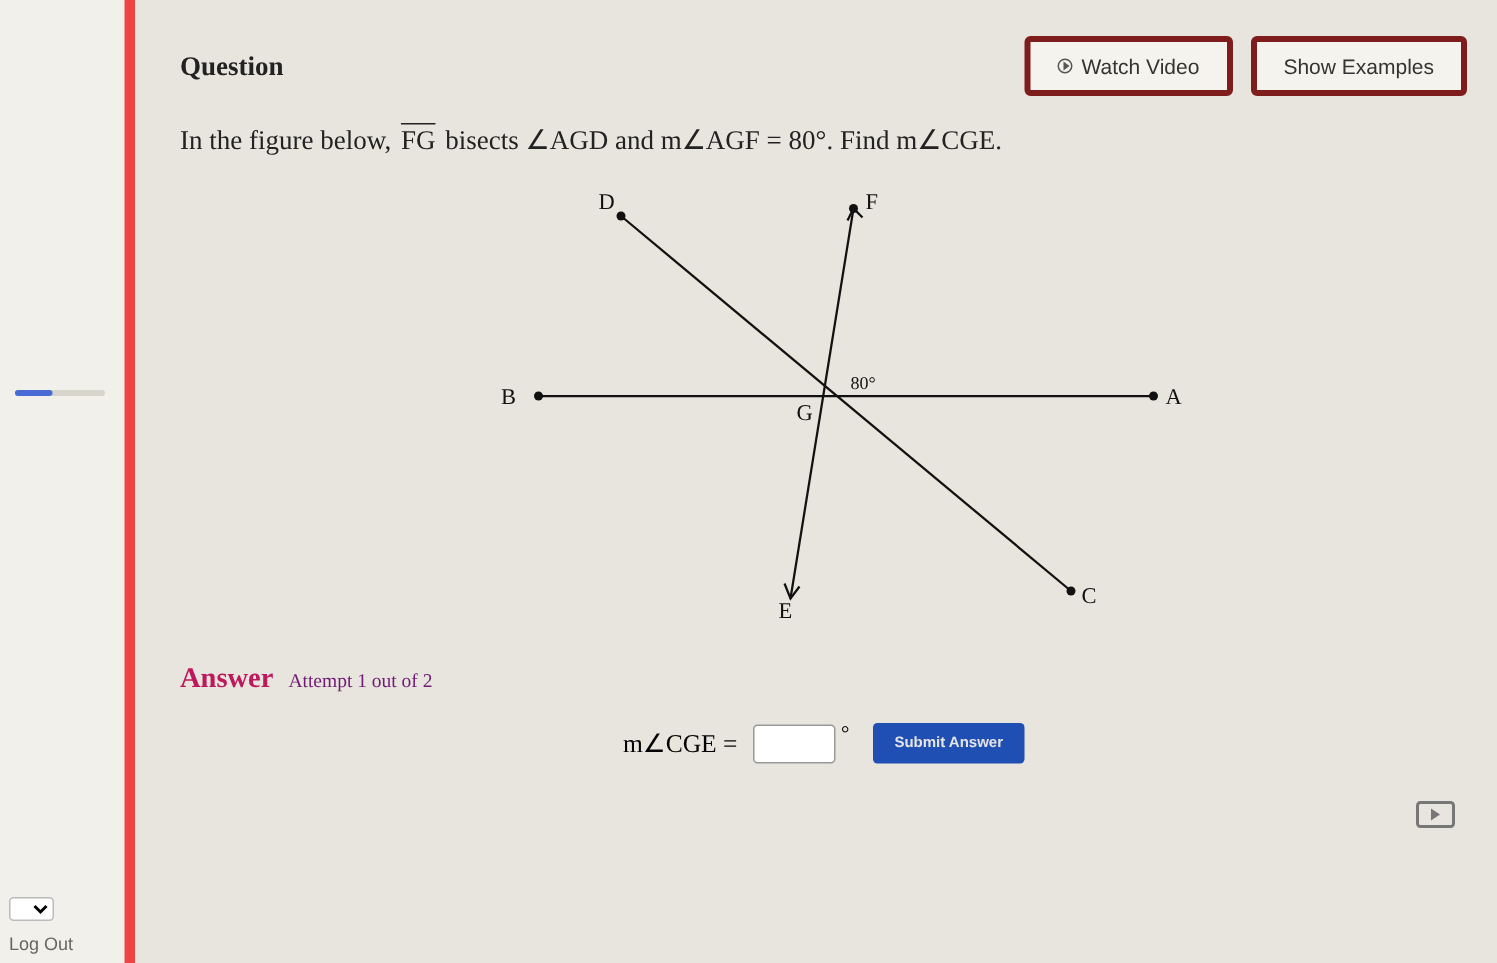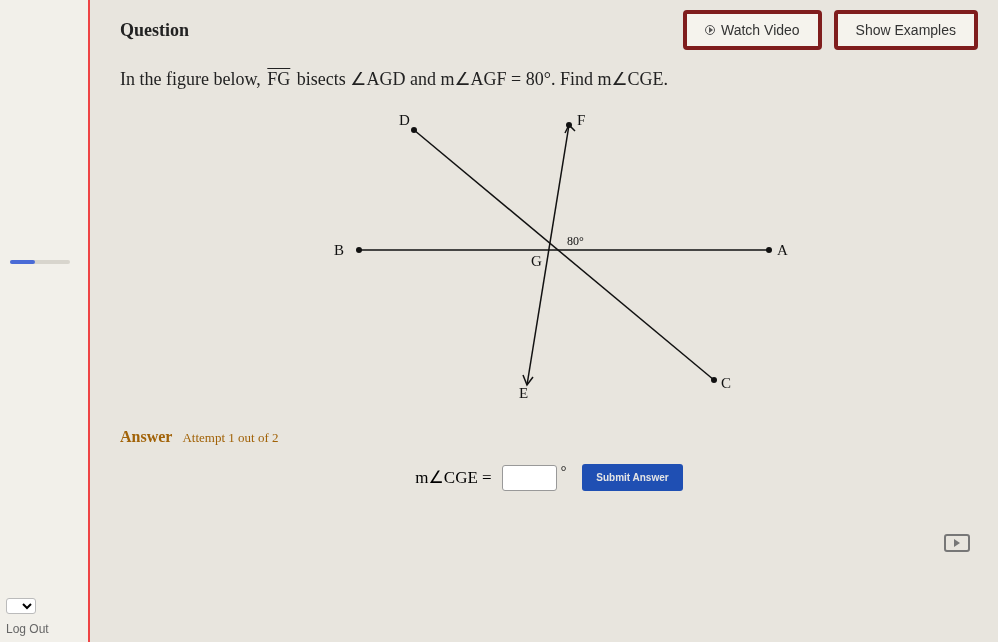--- a/index.html
+++ b/index.html
@@ -9,36 +9,36 @@
     width: 998px;
     height: 642px;
     overflow: hidden;
     position: relative;
   }
   .left-gutter {
     position: absolute;
     left: 0; top: 0; bottom: 0;
     width: 90px;
     background: #f2f0ea;
-    border-right: 2px solid #ef4444;
+    border-right: 7px solid #ef4444;
   }
   .logout {
     position: absolute;
     left: 6px; bottom: 6px;
     font-family: Arial, sans-serif;
     font-size: 12px;
     color: #666;
   }
   .logout select{
       width:30px; font-size:11px; margin-bottom:8px; border:1px solid #bbb; border-radius:3px; background:#fff;
   }
   .main {
     position: absolute;
     left: 90px; right: 0; top: 0; bottom: 0;
-    padding: 10px 20px 0 30px;
+    padding: 24px 20px 0 30px;
   }
   .top-row {
     display: flex;
     align-items: center;
     justify-content: space-between;
     margin-bottom: 18px;
   }
   .q-label {
     font-size: 18px;
     font-weight: bold;
@@ -84,22 +84,22 @@
     font-size: 13px;
     color: #444;
     margin-top: 4px;
     font-family: Georgia, serif;
   }
   .answer-row {
     margin-top: 28px;
     display:flex; align-items:baseline; gap:10px;
     font-family: Georgia, serif;
   }
-  .answer-label { font-size:16px; font-weight:bold; color:#a16207;}
-  .attempt { font-size:13px; color:#a16207; font-weight:normal;}
+  .answer-label { font-size:19px; font-weight:bold; color:#be185d;}
+  .attempt { font-size:13px; color:#701a75; font-weight:normal;}
   .input-row {
     margin-top: 18px;
     display:flex; align-items:center; gap:10px;
     font-family: Georgia, serif;
     font-size: 17px;
     justify-content: center;
   }
   .ans-input {
     width: 55px; height:26px;
     border:1px solid #999; border-radius:3px;

